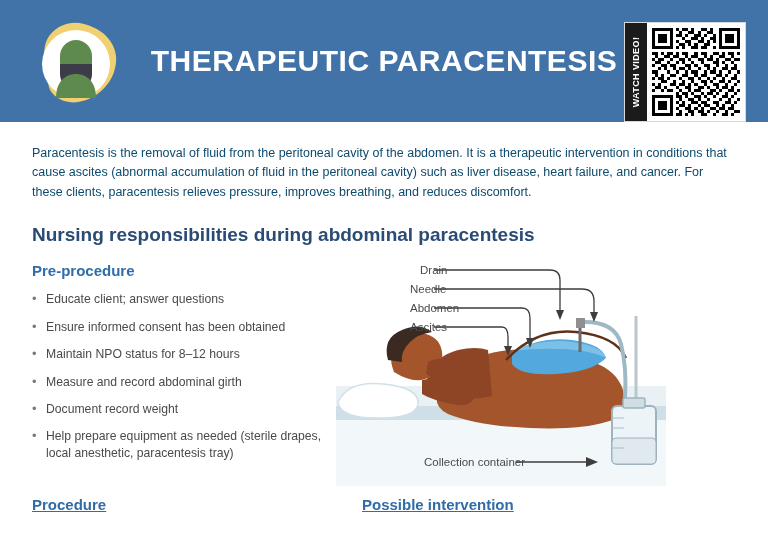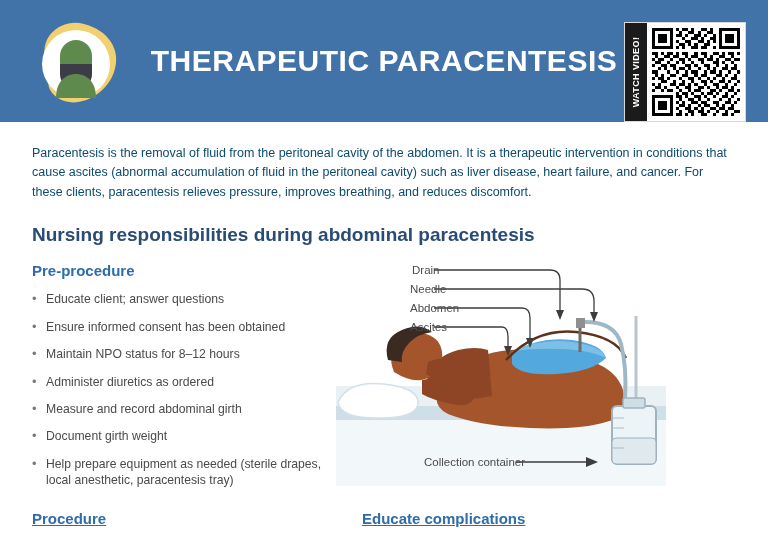--- a/index.html
+++ b/index.html
@@ -155,21 +155,21 @@
     height: 230px;
     margin-top: -6px;
   }
   .illus svg { display: block; }
   .callout {
     position: absolute;
     font-size: 11.5px;
     color: #4a4a4a;
     white-space: nowrap;
   }
-  .cl-drain    { left: 76px;  top: 8px; }
+  .cl-drain    { left: 84px;  top: 8px; }
   .cl-needle   { left: 74px;  top: 27px; }
   .cl-abdomen  { left: 74px;  top: 46px; }
   .cl-ascites  { left: 74px;  top: 65px; }
   .cl-collect  { left: 88px;  top: 200px; }
 </style>
 </head>
 <body>
 
 <div class="header">
 
@@ -433,23 +433,22 @@
 <h2 class="section-heading">Nursing responsibilities during abdominal paracentesis</h2>
 
 <div class="body-cols">
 
   <div class="col-left">
     <h3 class="sub-heading">Pre-procedure</h3>
     <ul class="bullets">
       <li>Educate client; answer questions</li>
       <li>Ensure informed consent has been obtained</li>
       <li>Maintain NPO status for 8–12 hours</li>
-      <li>Administer diuretics as ordered</li>
       <li>Measure and record abdominal girth</li>
-      <li>Document girth weight</li>
+      <li>Document record weight</li>
       <li>Help prepare equipment as needed (sterile drapes, local anesthetic, paracentesis tray)</li>
     </ul>
   </div>
 
   <div class="col-right">
     <div class="illus">
       <svg width="400" height="230" viewBox="0 0 400 230" aria-hidden="true">
 
         <rect x="0" y="130" width="330" height="100" fill="#e9f1f5"></rect>
         <rect x="0" y="150" width="330" height="14" fill="#cfdfe8"></rect>
@@ -507,14 +506,14 @@
       <span class="callout cl-needle">Needle</span>
       <span class="callout cl-abdomen">Abdomen</span>
       <span class="callout cl-ascites">Ascites</span>
       <span class="callout cl-collect">Collection container</span>
     </div>
   </div>
 </div>
 
 <div class="lower-row">
   <div class="lh first">Procedure</div>
-  <div class="lh">Educate complications</div>
+  <div class="lh">Possible intervention</div>
 </div>
 
 </body></html>

